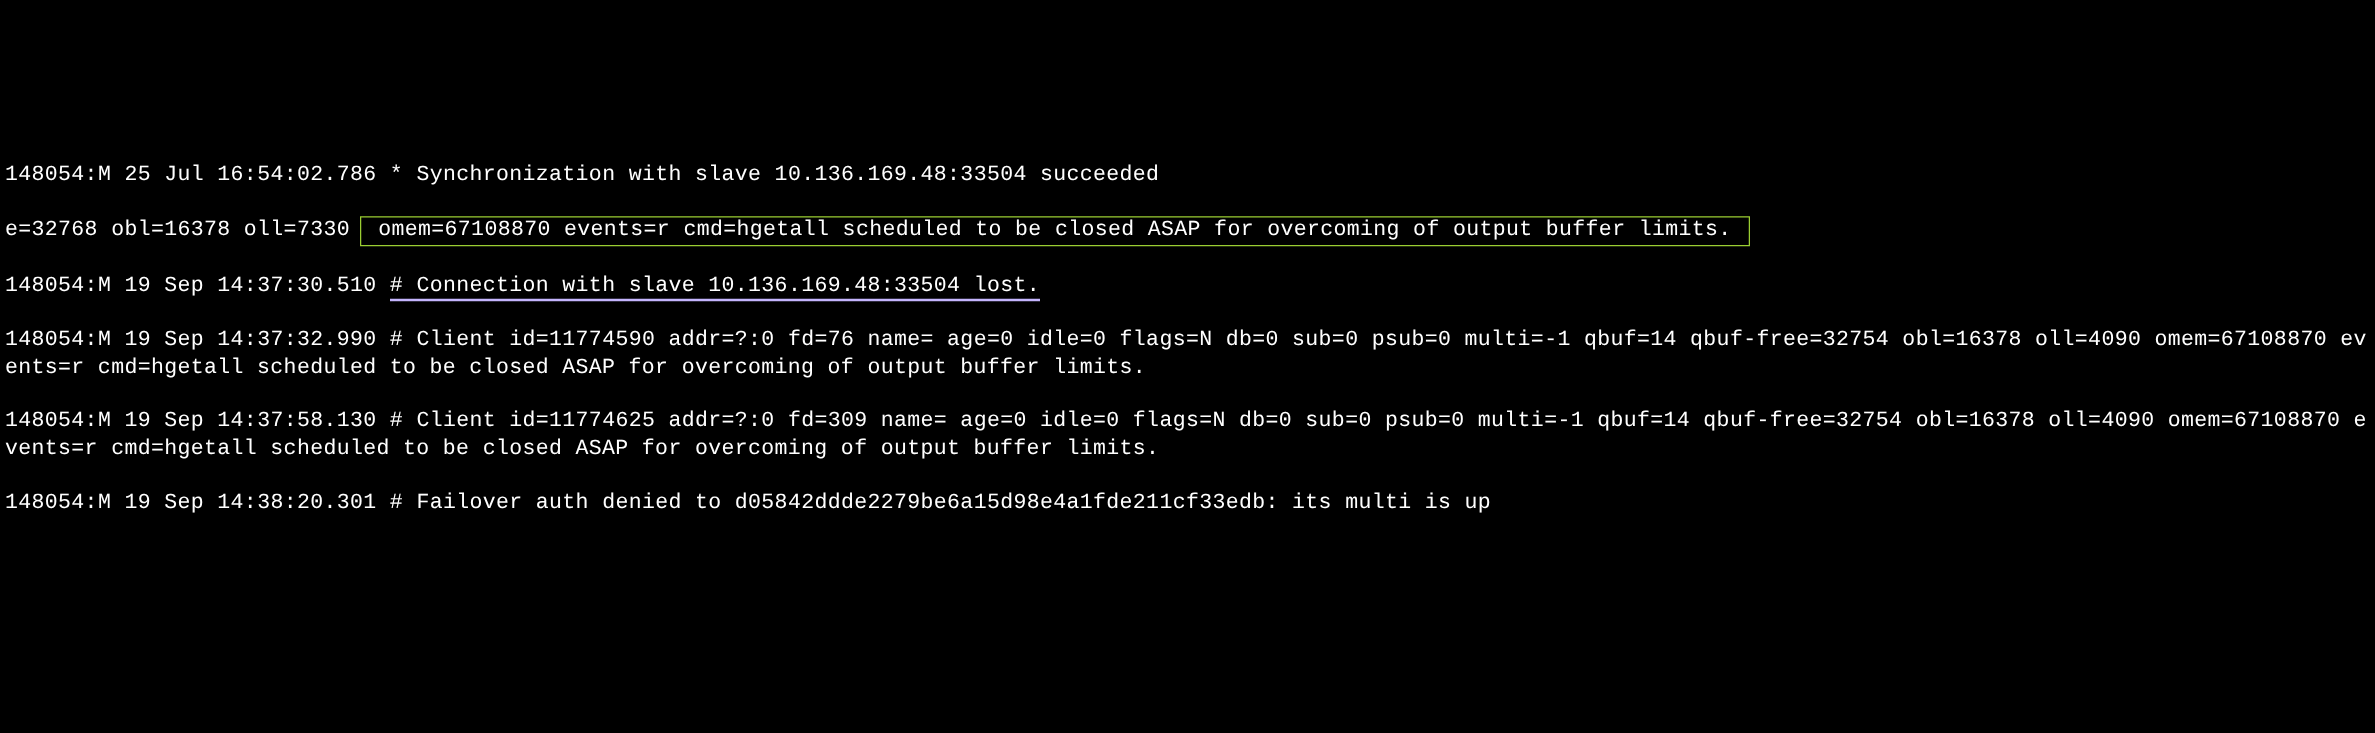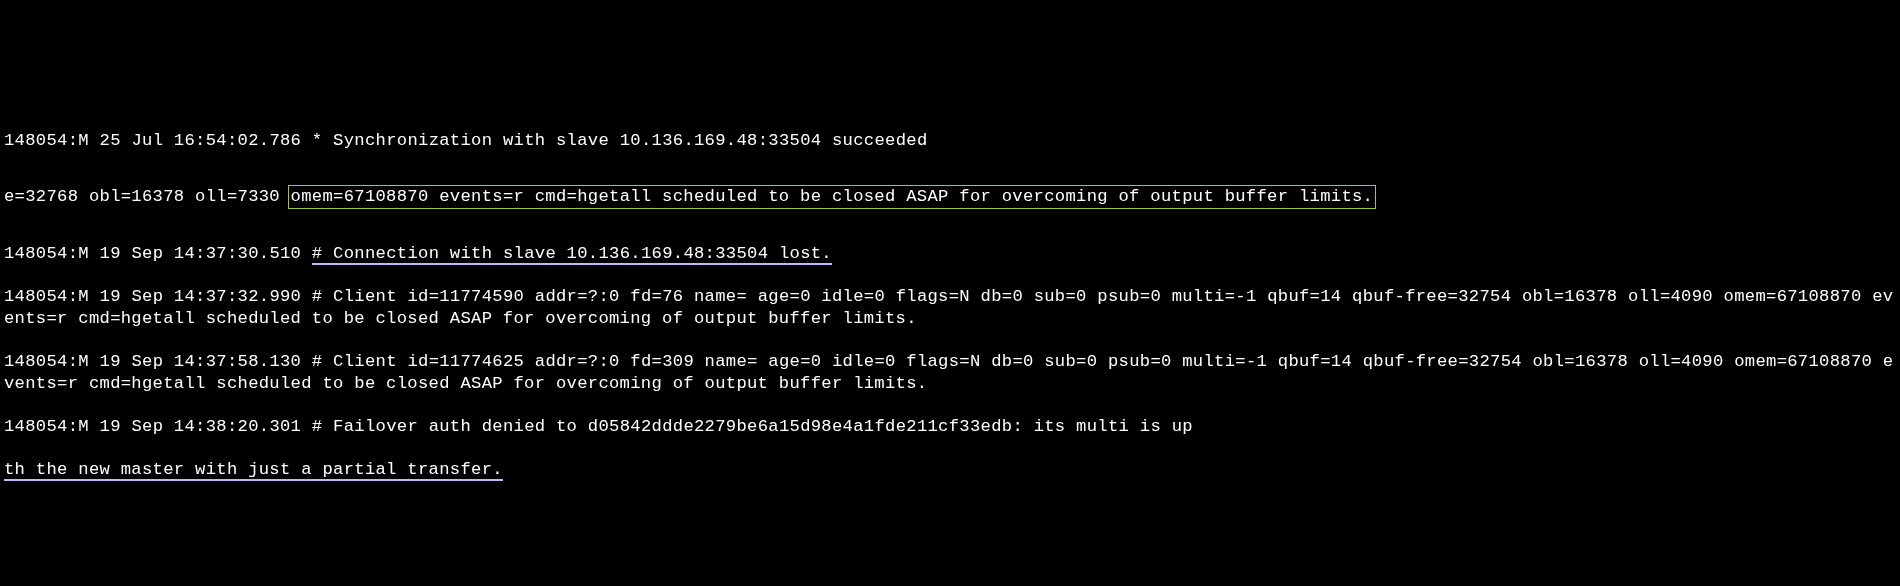--- a/index.html
+++ b/index.html
@@ -16,43 +16,42 @@
     width: 1900px;
     height: 586px;
     overflow: hidden;
   }
   .log {
     padding: 0 4px 0 4px;
   }
   .line { display: block; }
   .hl-box {
     border: 1.5px solid #9acd32;
-    padding: 0 2px;
-    margin: 12px -3px;
+    padding: 0 14px;
+    margin: 0 -3px;
     display: inline-block;
   }
   .hl-ul {
     border-bottom: 2px solid #c4b5fd;
     padding-bottom: 0px;
     display: inline;
   }
 </style>
 </head>
 <body>
 
 
 
 <div class="log">
 <span class="line"><span>148054</span>:<span>M</span> <span>25 Jul 16:54:02.786</span> <span>*</span> <span>Synchronization with slave 10.136.169.48:33504 succeeded</span></span>
 <span class="line"><span>e=32768 obl=16378 oll=7330 </span><span class="hl-box"><span>omem=67108870 events=r cmd=hgetall scheduled to be closed ASAP for overcoming of output buffer limits.</span></span></span>
 <span class="line"><span>148054</span>:<span>M</span> <span>19 Sep 14:37:30.510</span> <span class="hl-ul"><span>#</span> <span>Connection with slave 10.136.169.48:33504 lost.</span></span></span>
 <span class="line"><span>148054</span>:<span>M</span> <span>19 Sep 14:37:32.990</span> <span>#</span> <span>Client id=11774590 addr=?:0 fd=76 name= age=0 idle=0 flags=N db=0 sub=0 psub=0 multi=-1 qbuf=14 qbuf-free=32754 obl=16378 oll=4090 omem=67108870 events=r cmd=hgetall scheduled to be closed ASAP for overcoming of output buffer limits.</span></span>
 <span class="line"><span>148054</span>:<span>M</span> <span>19 Sep 14:37:58.130</span> <span>#</span> <span>Client id=11774625 addr=?:0 fd=309 name= age=0 idle=0 flags=N db=0 sub=0 psub=0 multi=-1 qbuf=14 qbuf-free=32754 obl=16378 oll=4090 omem=67108870 events=r cmd=hgetall scheduled to be closed ASAP for overcoming of output buffer limits.</span></span>
 <span class="line"><span>148054</span>:<span>M</span> <span>19 Sep 14:38:20.301</span> <span>#</span> <span>Failover auth denied to d05842ddde2279be6a15d98e4a1fde211cf33edb: its multi is up</span></span>
-<span class="line"><span class="hl-ul"><span>th the new master with just a partial transfer.</span></span></span>
 
 
 
 
 
 
 
 
 
 </div>

